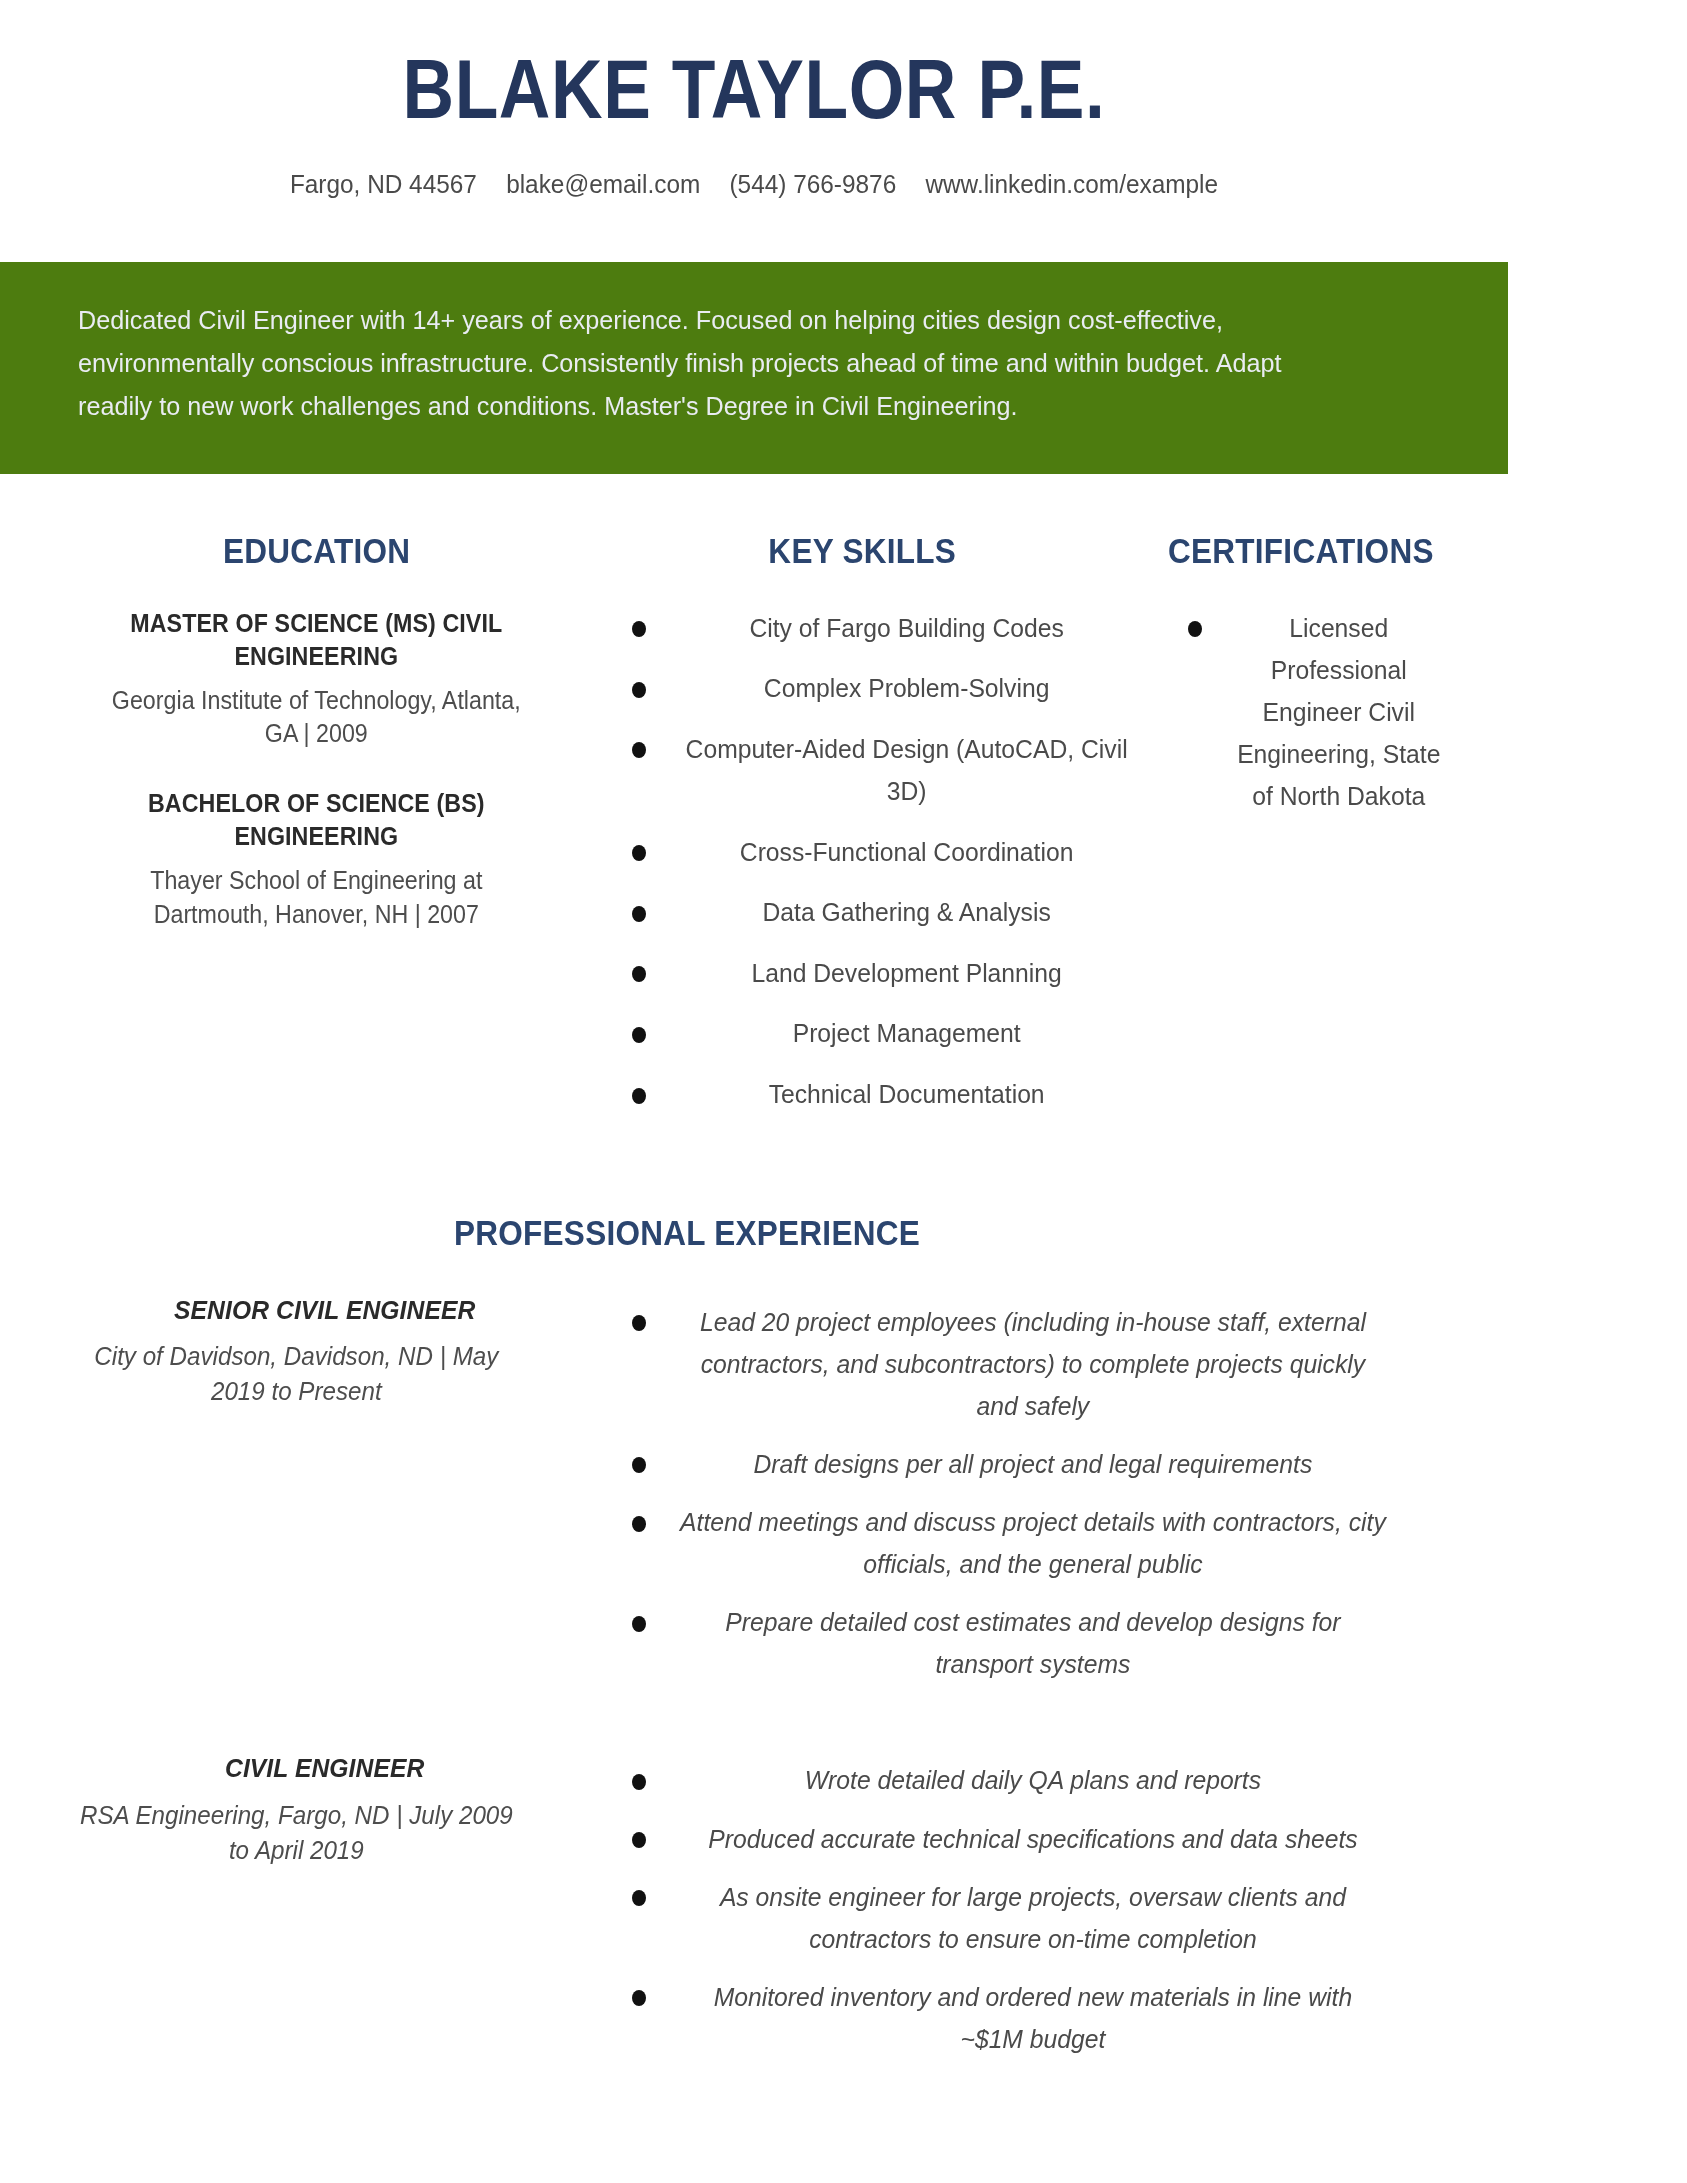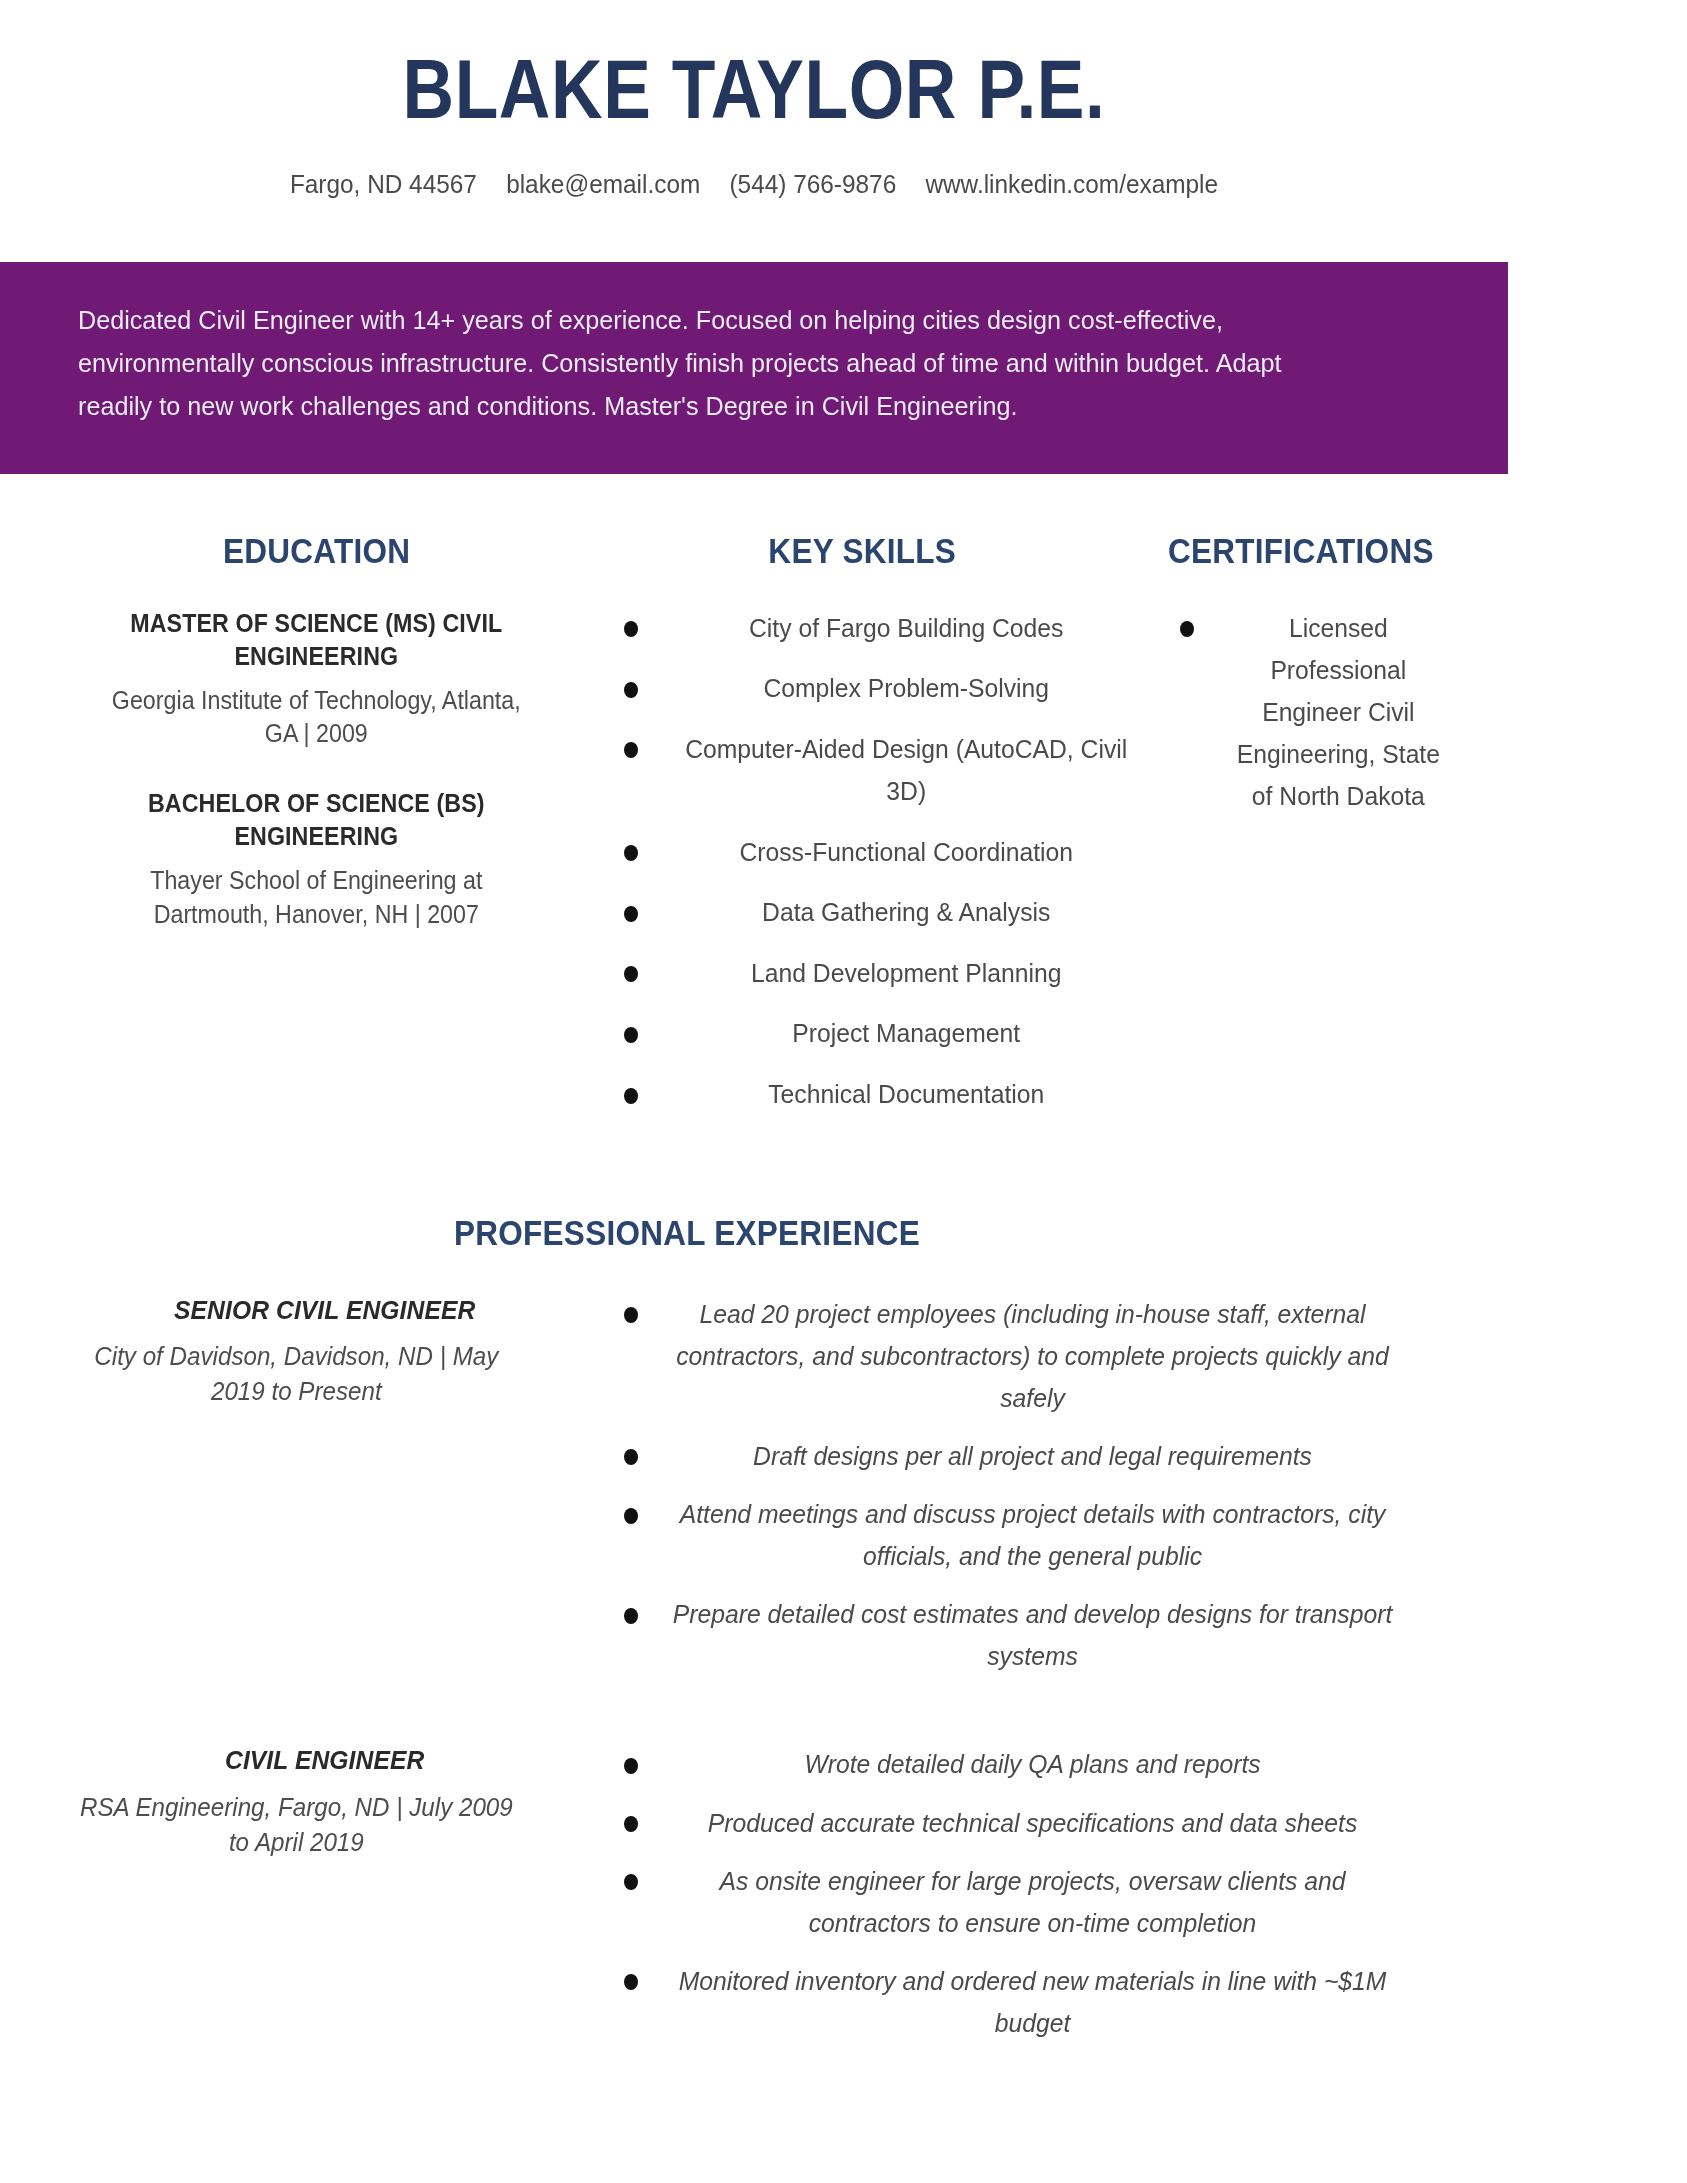--- a/index.html
+++ b/index.html
@@ -48,21 +48,21 @@
     transform: scaleX(0.92);
     transform-origin: center;
     white-space: nowrap;
   }
   .contact-item { display: inline; }
   .contact-gap { display: inline-block; width: 17px; }
 
   
   .summary-band {
     margin-top: 61px;
-    background: #701a75;
+    background: #4d7c0f;
     padding: 37px 78px 46px 78px;
     min-height: 159px;
     box-sizing: border-box;
   }
   .summary-text {
     color: #e9ecf2;
     font-size: 26.5px;
     line-height: 1.62;
     transform: scaleX(0.95);
     transform-origin: left center;
@@ -108,21 +108,21 @@
     line-height: 1.33;
     color: #4d4d4d;
     transform: scaleX(0.93);
     transform-origin: left center;
     max-width: 463px;
   }
 
   
   ul.bullets {
     list-style: none;
-    margin: 4px;
+    margin: 12px;
     padding: 0;
   }
   ul.bullets li {
     position: relative;
     padding-left: 57px;
     margin-bottom: 18.5px;
     font-size: 26px;
     line-height: 1.62;
     color: #4a4a4a;
   }

